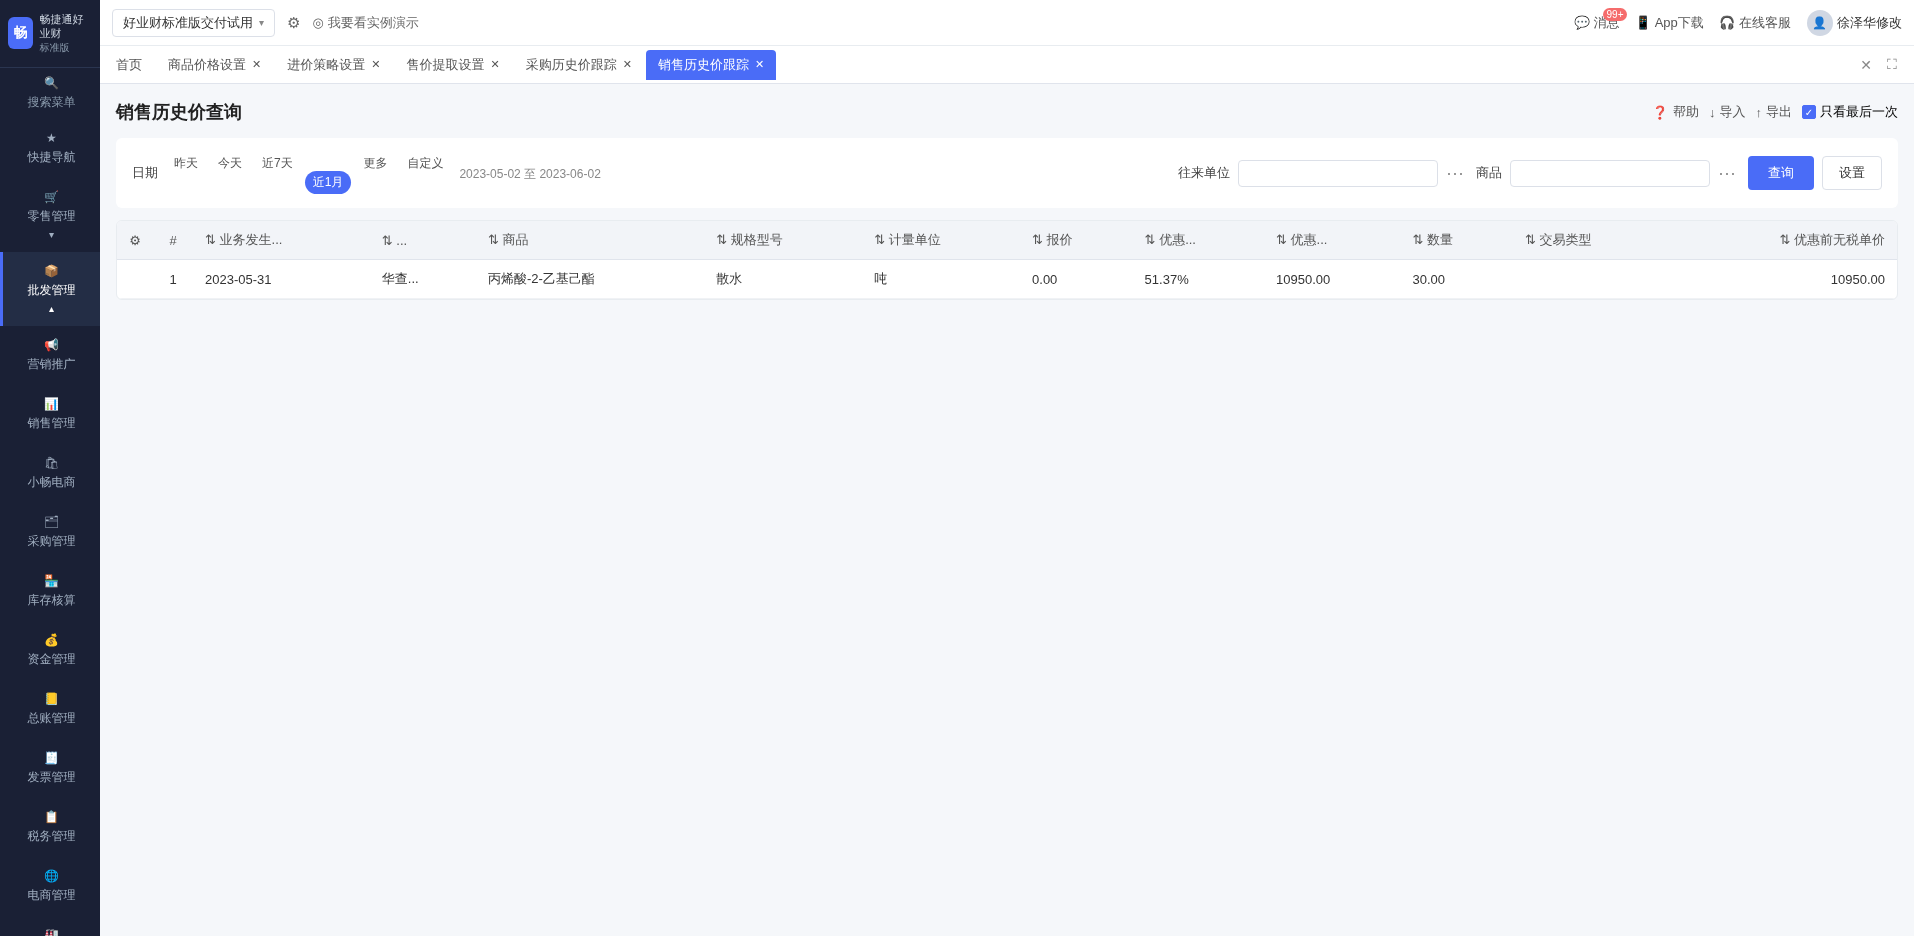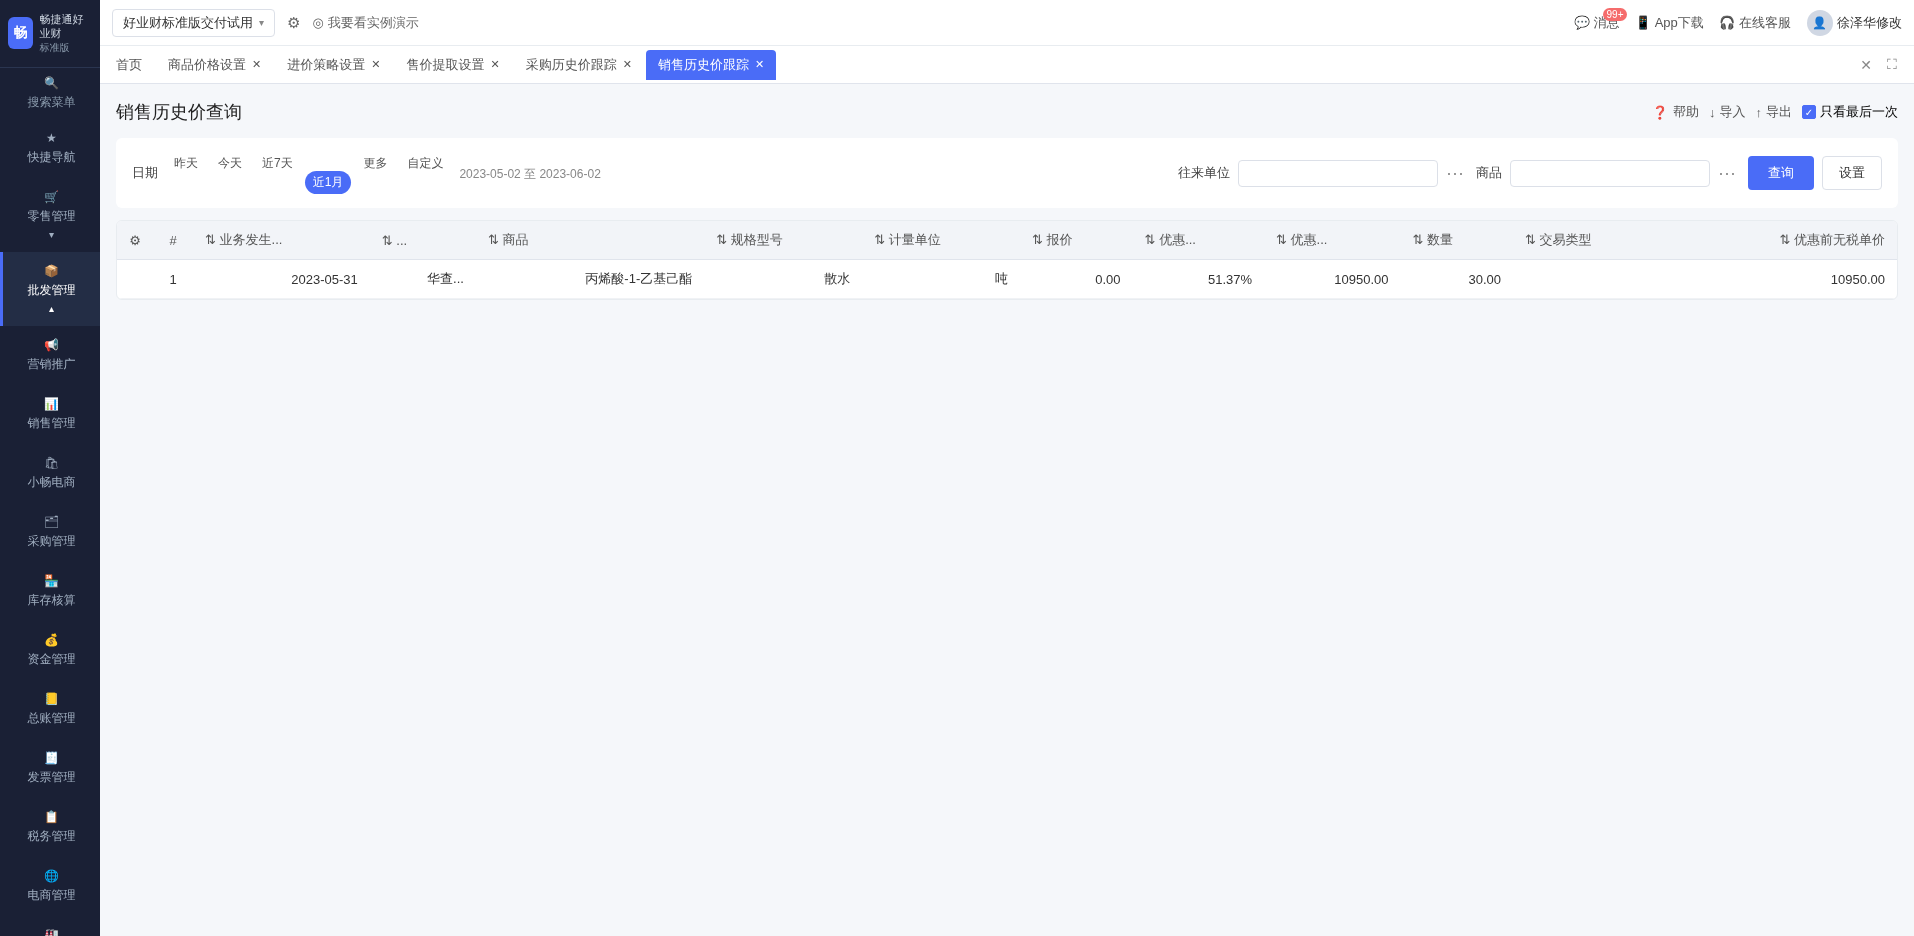--- a/index.html
+++ b/index.html
@@ -114,21 +114,21 @@
       overflow-y: auto;
       padding: 16px;
       background: #f5f7fa;
     }
 
     
     .page-header {
       display: flex; align-items: center; justify-content: space-between;
       margin-bottom: 14px;
     }
-    .page-title { font-size: 18px; font-weight: normal; color: #222; }
+    .page-title { font-size: 18px; font-weight: bold; color: #222; }
     .page-header-actions { display: flex; align-items: center; gap: 10px; }
     .header-action-btn {
       display: flex; align-items: center; gap: 4px;
       font-size: 13px; color: #555; cursor: pointer;
     }
 
     
     .filter-area {
       background: #fff;
       border-radius: 6px;
@@ -195,21 +195,20 @@
       font-weight: 500;
       border-bottom: 1px solid #e0e4ec;
       white-space: nowrap;
       position: relative;
     }
     td {
       padding: 10px 12px;
       color: #333;
       border-bottom: 1px solid #f0f2f5;
       white-space: nowrap;
-      text-align: right;
     }
     .col-num { width: 40px; text-align: center; }
     .th-gear { width: 36px; text-align: center; }
 
     
     ::-webkit-scrollbar { width: 6px; height: 6px; }
     ::-webkit-scrollbar-track { background: #f0f2f5; }
     ::-webkit-scrollbar-thumb { background: #c0c4cc; border-radius: 3px; }
     .win-btn { width: 20px; height: 20px; display: flex; align-items: center; justify-content: center; cursor: pointer; color: #888; font-size: 14px; }
   </style>
@@ -474,21 +473,21 @@
               <span>优惠前无税单价</span>
             </th>
           </tr>
         </thead>
         <tbody>
           <tr>
             <td class="th-gear"></td>
             <td class="col-num">1</td>
             <td>2023-05-31</td>
             <td>华查...</td>
-            <td>丙烯酸-1-乙基己酯</td>
+            <td>丙烯酸-2-乙基己酯</td>
             <td>散水</td>
             <td>吨</td>
             <td>0.00</td>
             <td>51.37%</td>
             <td>10950.00</td>
             <td>30.00</td>
             <td></td>
             <td style="text-align:right;">10950.00</td>
           </tr>
         </tbody>

